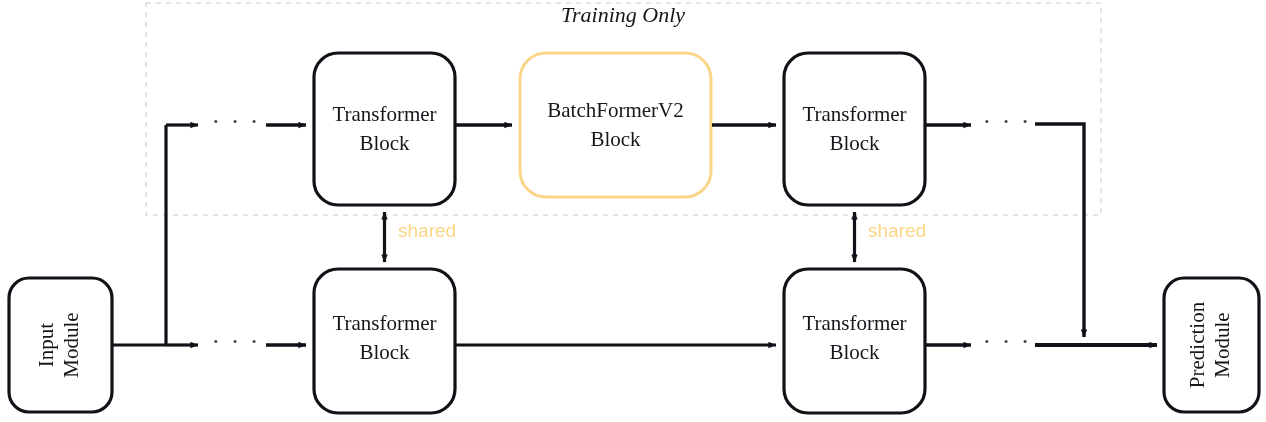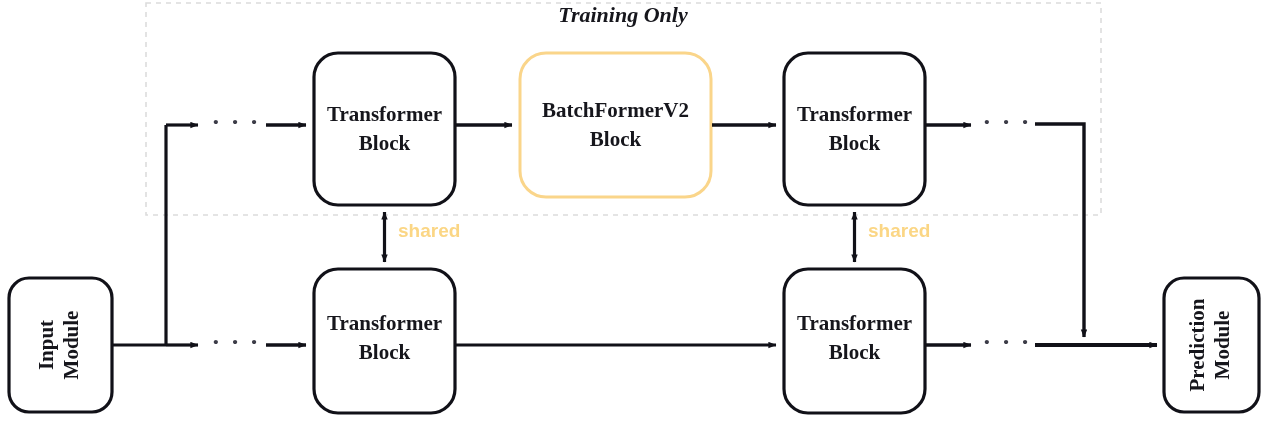--- a/index.html
+++ b/index.html
@@ -7,21 +7,20 @@
     padding: 0;
     background: #ffffff;
   }
   #canvas {
     position: relative;
     width: 1266px;
     height: 422px;
     background: #ffffff;
     font-family: "Liberation Serif", "DejaVu Serif", serif;
     overflow: hidden;
-    font-weight: bold;
   }
   #diagram-svg {
     position: absolute;
     left: 0;
     top: 0;
     width: 1266px;
     height: 422px;
   }
   .blk-label {
     font-family: "Liberation Serif", "DejaVu Serif", serif;

